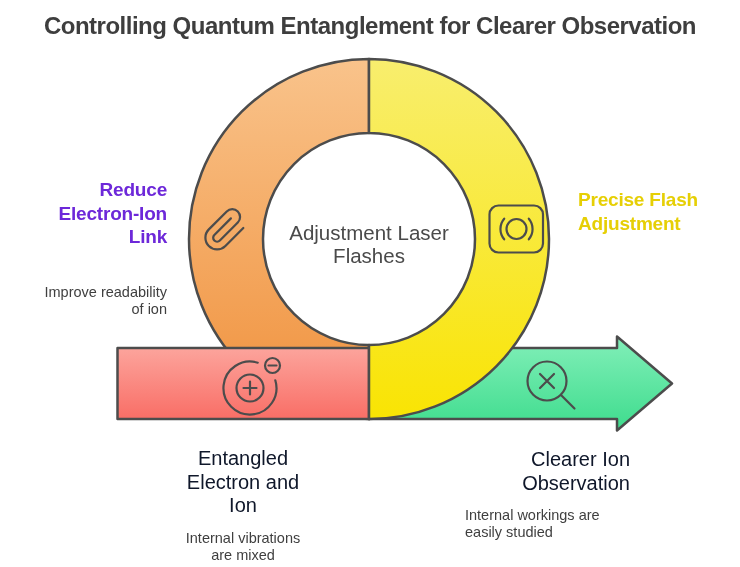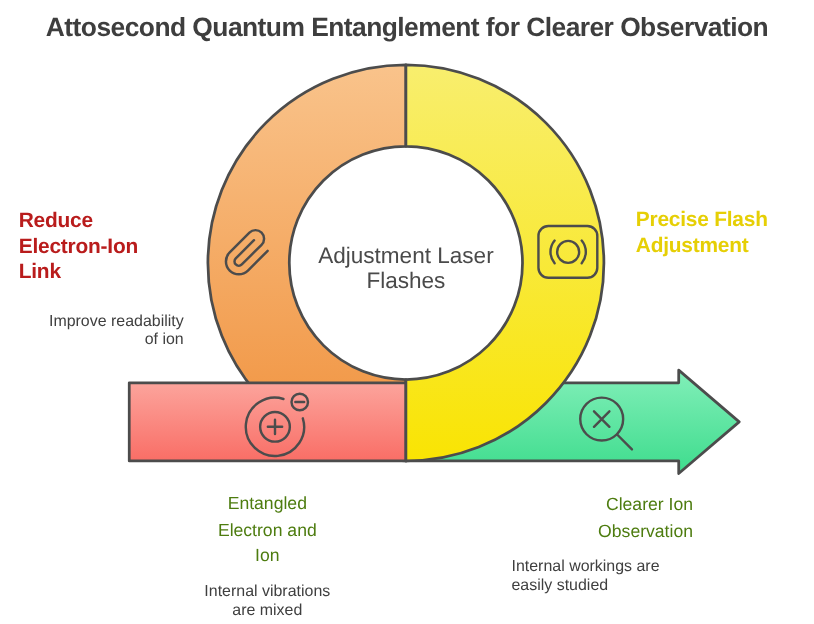--- a/index.html
+++ b/index.html
@@ -20,25 +20,25 @@
     color: #3E3E3E;
   }
   .center-label {
     left: 259px; top: 221px; width: 220px;
     text-align: center;
     font-size: 20.5px; line-height: 23px;
     color: #4A4A4A;
   }
   .heading { font-weight: bold; font-size: 19px; line-height: 23.5px; letter-spacing: -0.2px; }
   .desc { font-size: 14.5px; line-height: 17.4px; color: #3F3F3F; }
-  .tl-heading { left: 17px;  top: 189px; width: 150px; text-align: left; color: #b91c1c; }
+  .tl-heading { left: 17px;  top: 178px; width: 150px; text-align: right; color: #6d28d9; }
   .tl-desc    { left: 17px;  top: 260px; width: 150px; text-align: right; margin-top: 24px; }
   .tr-heading { left: 578px; top: 188px; width: 150px; text-align: left;  color: #E6CF05; }
   .tr-desc    { left: 578px; top: 249px; width: 150px; text-align: left; }
-  .bottom-heading { font-size: 16px; font-weight: normal; line-height: 23.7px; color: #4d7c0f; text-align: center; }
+  .bottom-heading { font-size: 20px; font-weight: normal; line-height: 23.7px; color: #0f172a; text-align: center; }
   .bl-heading { left: 163px; top: 447px; width: 160px; }
   .bl-desc    { left: 163px; top: 530px; width: 160px; text-align: center; }
   .br-heading { left: 470px; top: 448px; width: 160px; text-align: right; }
   .br-desc    { left: 465px; top: 507px; width: 170px; }
 </style>
 </head>
 <body>
 
 <div class="canvas">
 
@@ -95,21 +95,21 @@
       </g>
 
       <g>
         <circle cx="547" cy="381" r="19.5"></circle>
         <path d="M540 374 L554 388 M554 374 L540 388"></path>
         <path d="M561 395 L574.5 408.5"></path>
       </g>
     </g>
   </svg>
 
-  <div class="txt title">Attosecond Quantum Entanglement for Clearer Observation</div>
+  <div class="txt title">Controlling Quantum Entanglement for Clearer Observation</div>
 
   <div class="txt center-label">Adjustment Laser
 Flashes</div>
 
   <div class="txt heading tl-heading">Reduce
 Electron-Ion
 Link</div>
   <div class="txt desc tl-desc">Improve readability
 of ion</div>
 

